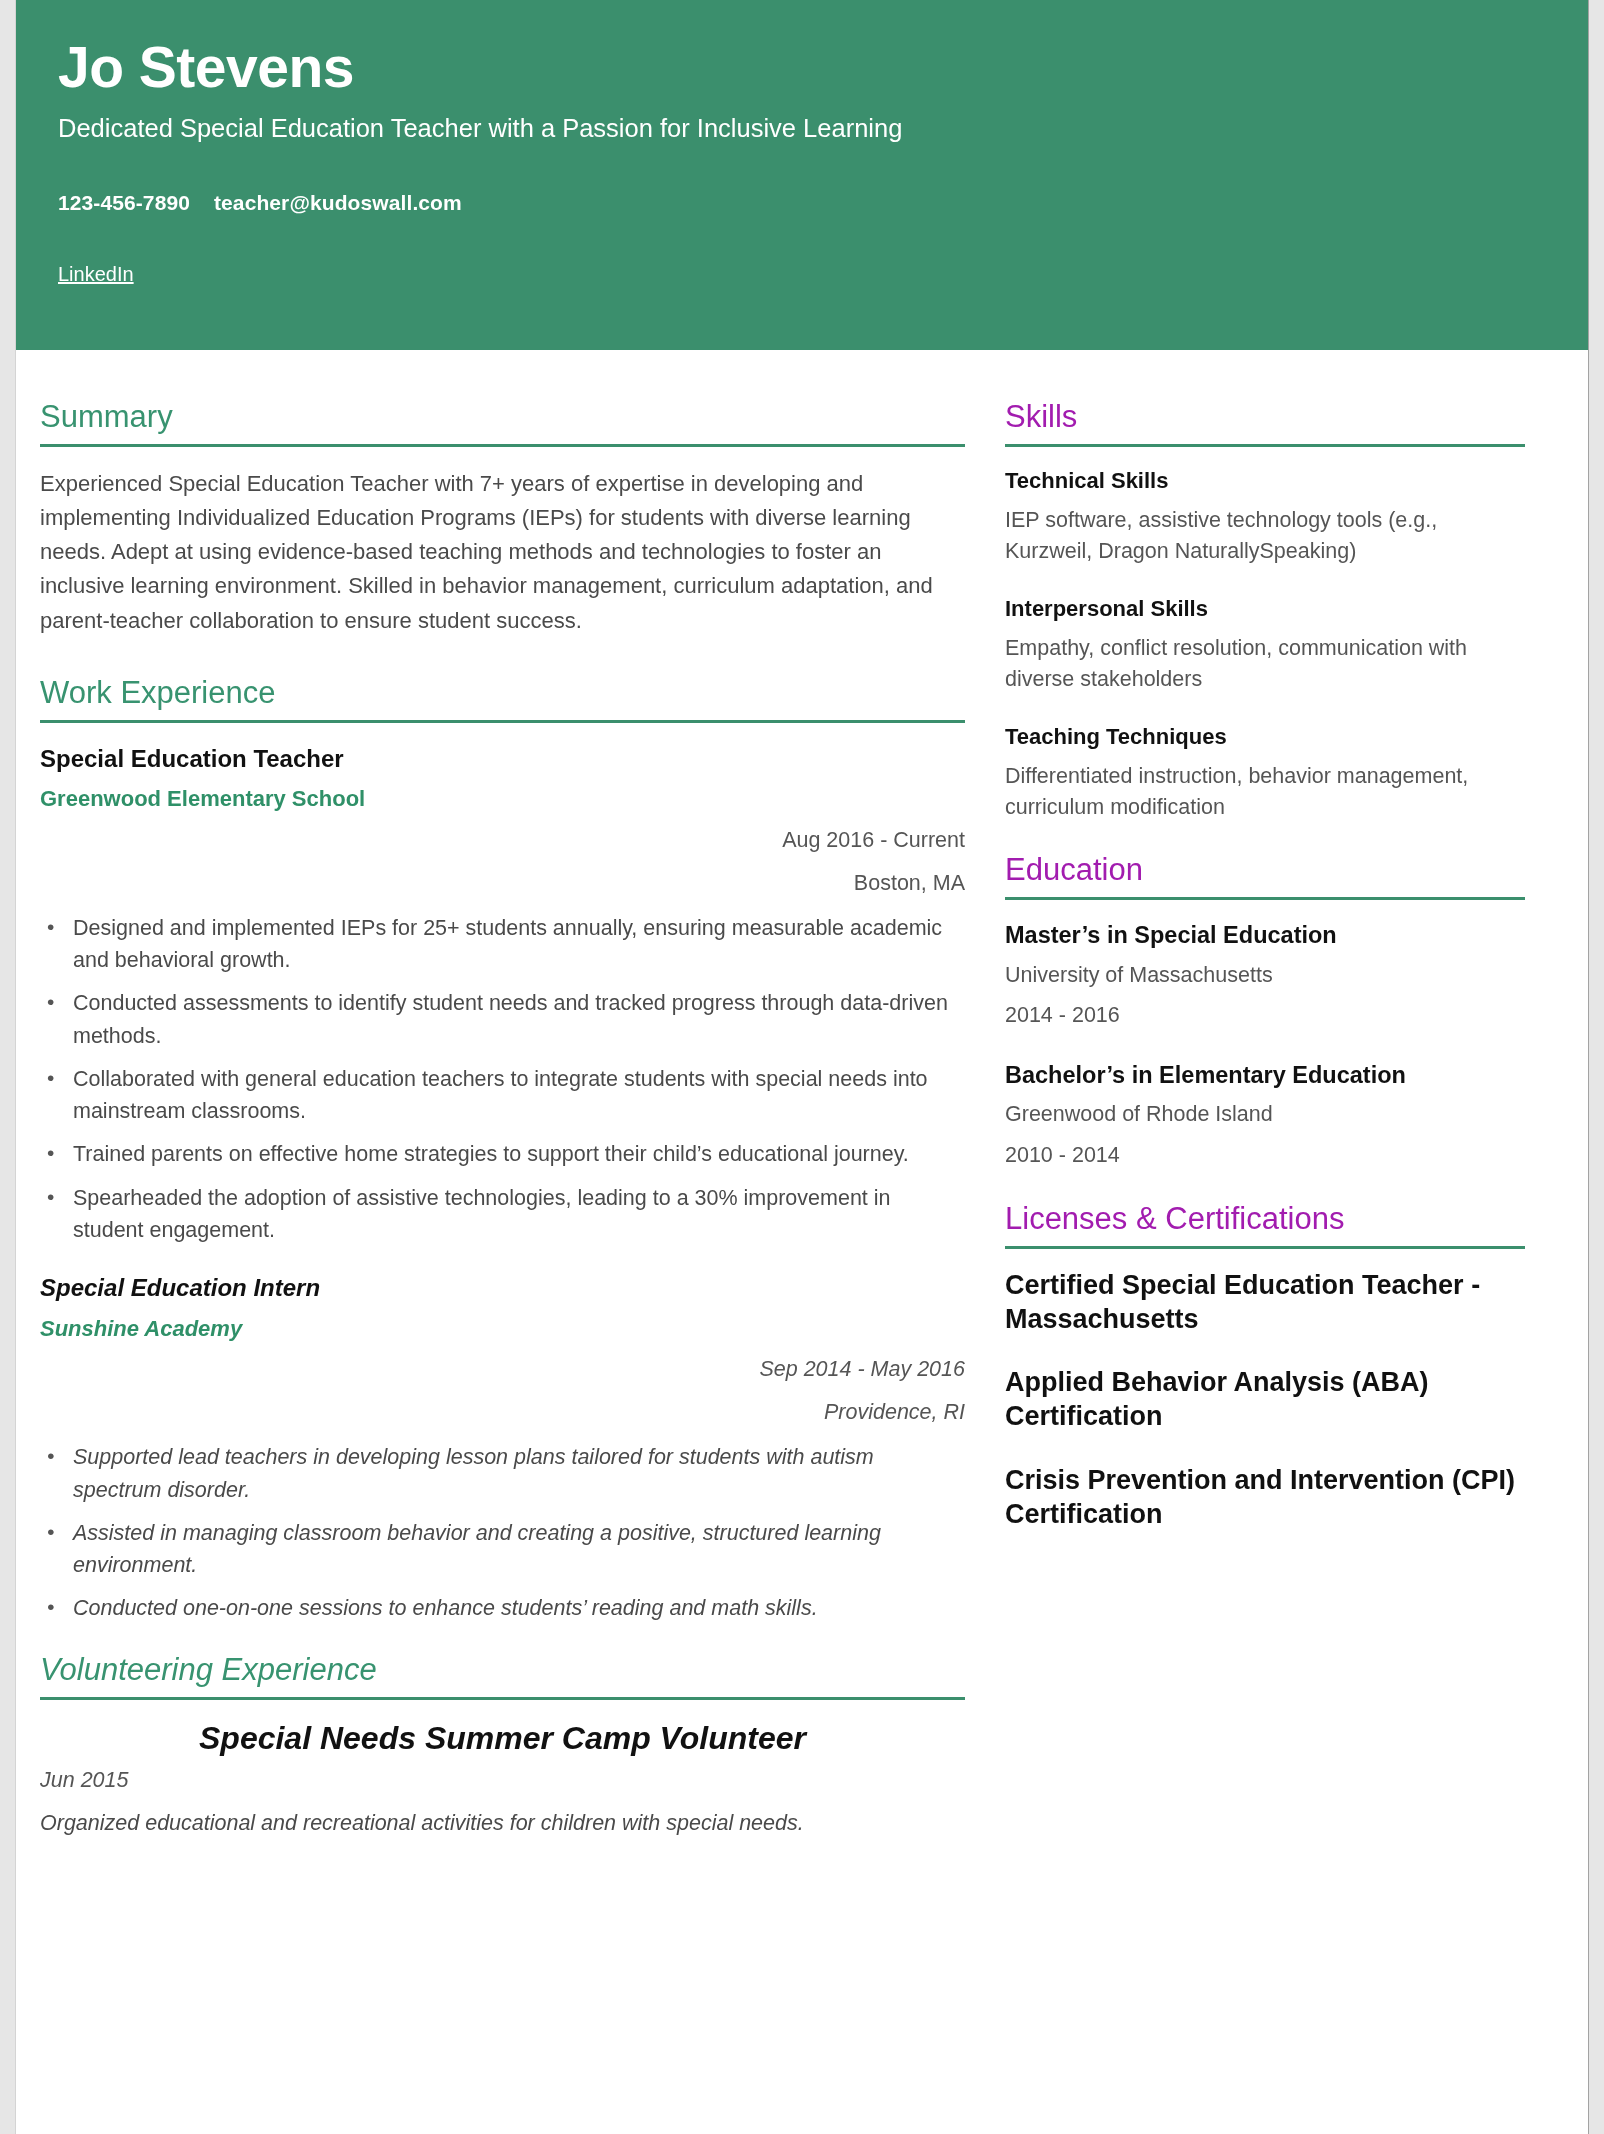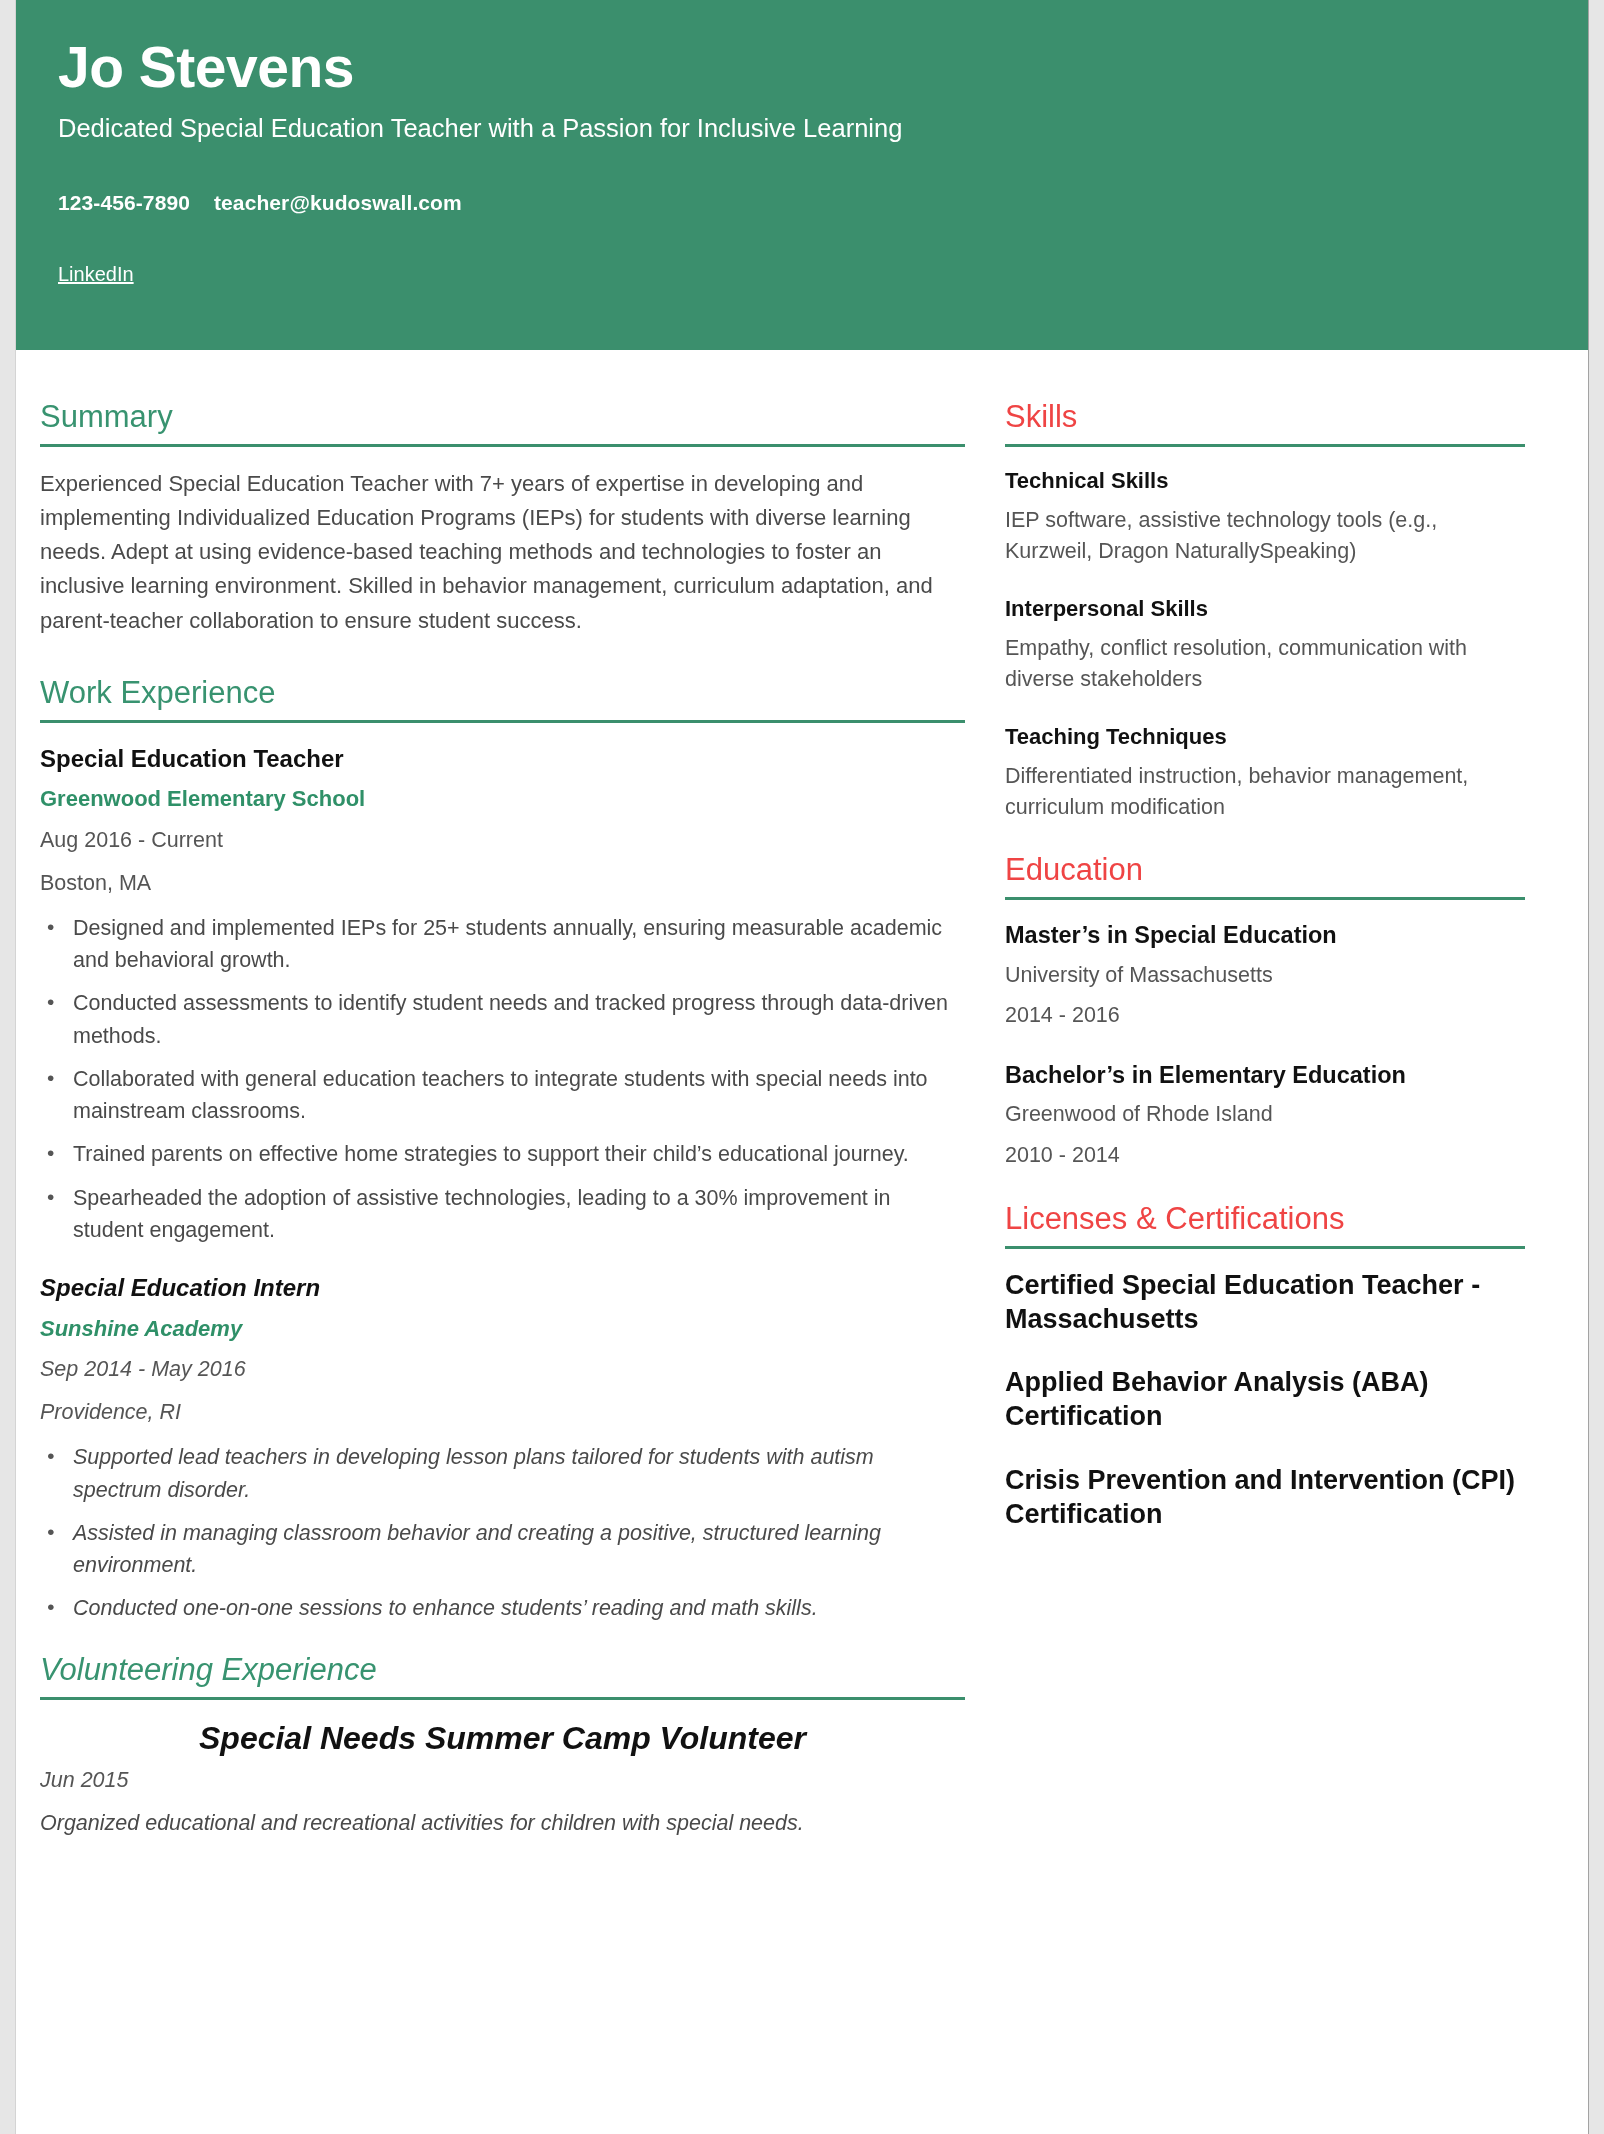--- a/index.html
+++ b/index.html
@@ -101,20 +101,21 @@
     font-weight: bold;
     color: #2f9068;
     line-height: 1.35;
     margin-bottom: 12px;
   }
   .job-meta {
     font-size: 21.5px;
     color: #555555;
     line-height: 1.35;
     margin-bottom: 14px;
+    text-align: right;
   }
   ul.job-bullets {
     list-style: none;
     margin: 0 0 0 4px;
     padding: 0;
   }
   ul.job-bullets li {
     position: relative;
     padding-left: 29px;
     font-size: 21.5px;
@@ -144,21 +145,21 @@
     margin-bottom: 14px;
   }
   .vol-desc {
     font-size: 21.5px;
     color: #4a4a4a;
     line-height: 1.5;
   }
 
   
   .right-heading {
-    color: #ef4444;
+    color: #a21caf;
     font-size: 31px;
     font-weight: 400;
     line-height: 1.2;
     padding-bottom: 9px;
   }
   .skill-group { margin-bottom: 28px; }
   .skill-name {
     font-size: 22px;
     font-weight: bold;
     color: #111111;

